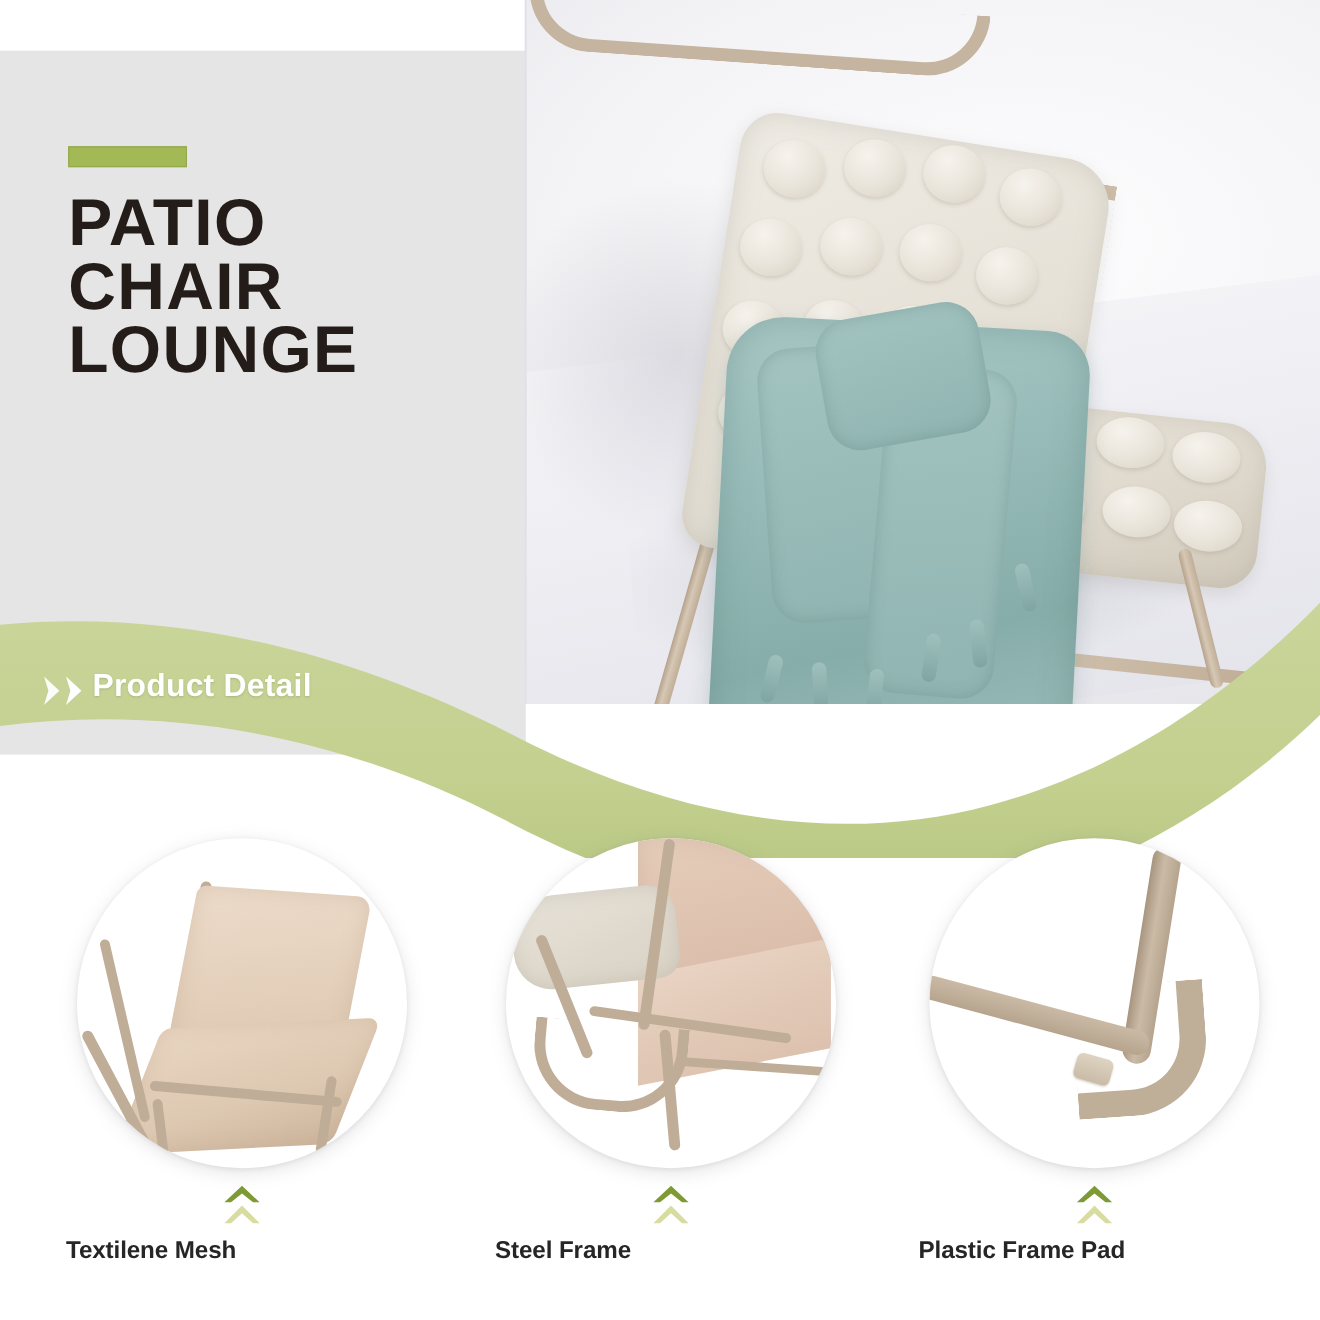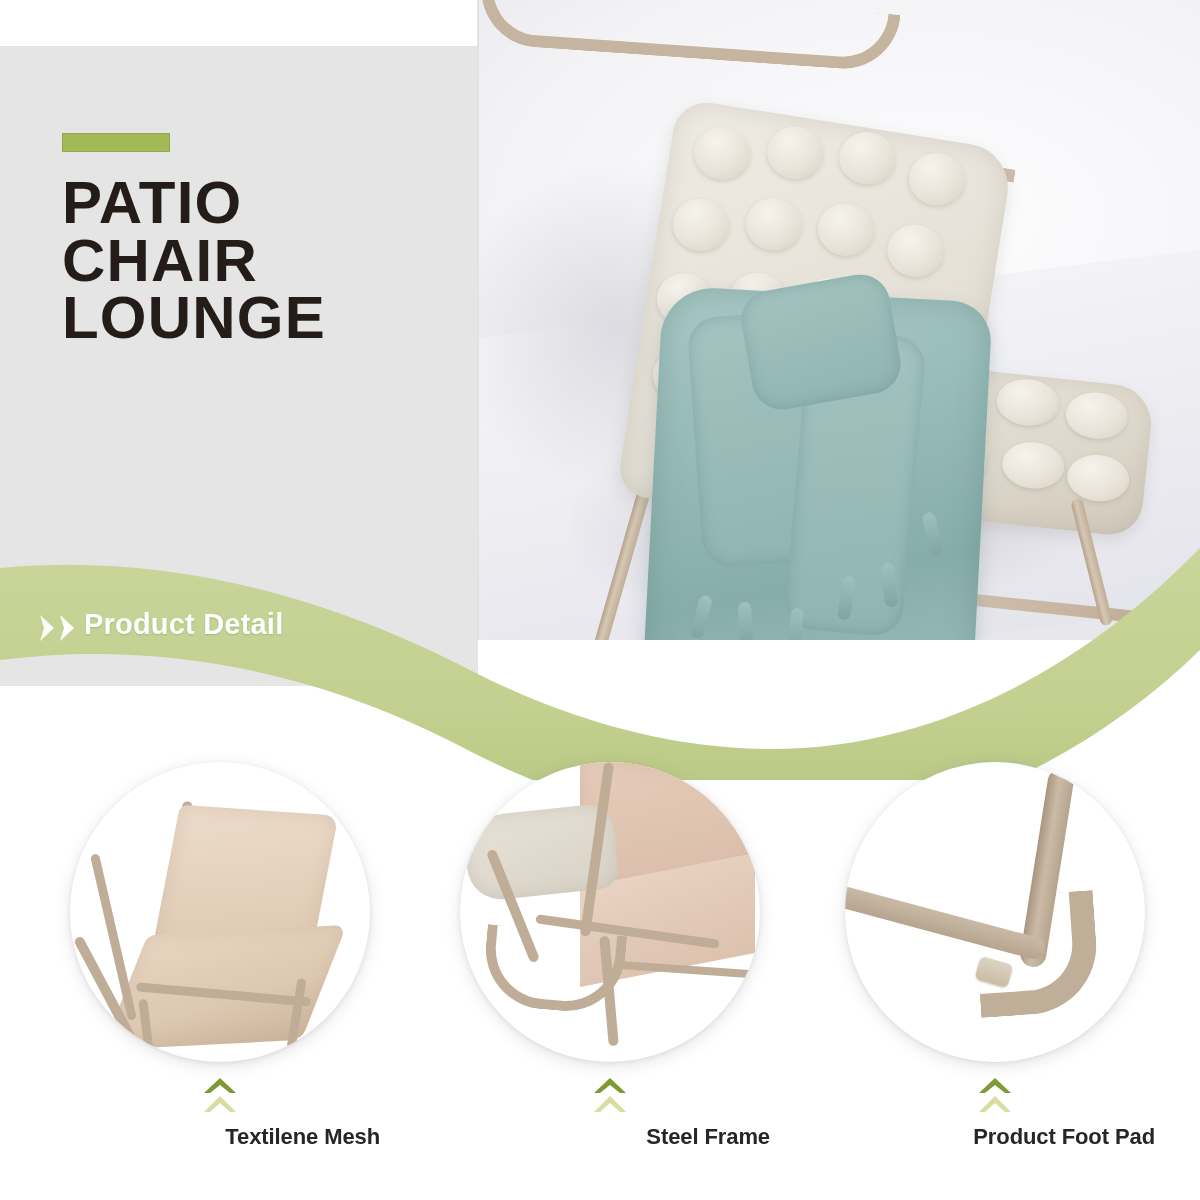--- a/index.html
+++ b/index.html
@@ -147,21 +147,21 @@
 
   .circle {
     position: relative; width: 300px; height: 300px; margin: 0 auto;
     border-radius: 50%; background: #ffffff; overflow: hidden;
     box-shadow: 0 4px 16px rgba(120,120,128,.20), 0 1px 4px rgba(120,120,128,.14);
   }
   .circle .inner { position: absolute; inset: 0; }
 
   .arrows-up { width: 34px; height: 40px; margin: 14px auto 0; position: relative; }
   .detail-label {
-    margin-top: 8px; text-align: right;
+    margin-top: 8px; text-align: left;
     color: #262626; font-size: 22px; font-weight: 700; letter-spacing: -0.1px;
     white-space: nowrap;
   }
 
   
   .c1-sling {
     position: absolute; left: 30%; top: 16%; width: 160px; height: 200px;
     background: linear-gradient(170deg,#eddccb 0%,#e3cfba 48%,#d8c2ab 100%);
     transform: skewX(-7deg) rotate(4deg);
     border-radius: 8px 14px 6px 10px;
@@ -385,17 +385,17 @@
           <div class="c3-tube-h"></div>
           <div class="c3-pad"></div>
         </div>
       </div>
       <div class="arrows-up">
         <svg viewBox="0 0 34 40" width="34" height="40" aria-hidden="true">
           <path d="M17,2 L33,17 L27,17 L17,9 L7,17 L1,17 Z" fill="#7e9a34"></path>
           <path d="M17,20 L33,36 L27,36 L17,27 L7,36 L1,36 Z" fill="#d8dca0"></path>
         </svg>
       </div>
-      <div class="detail-label">Product Foot Pad</div>
+      <div class="detail-label">Plastic Frame Pad</div>
     </div>
   </div>
 
 </div>
 
 </body></html>

